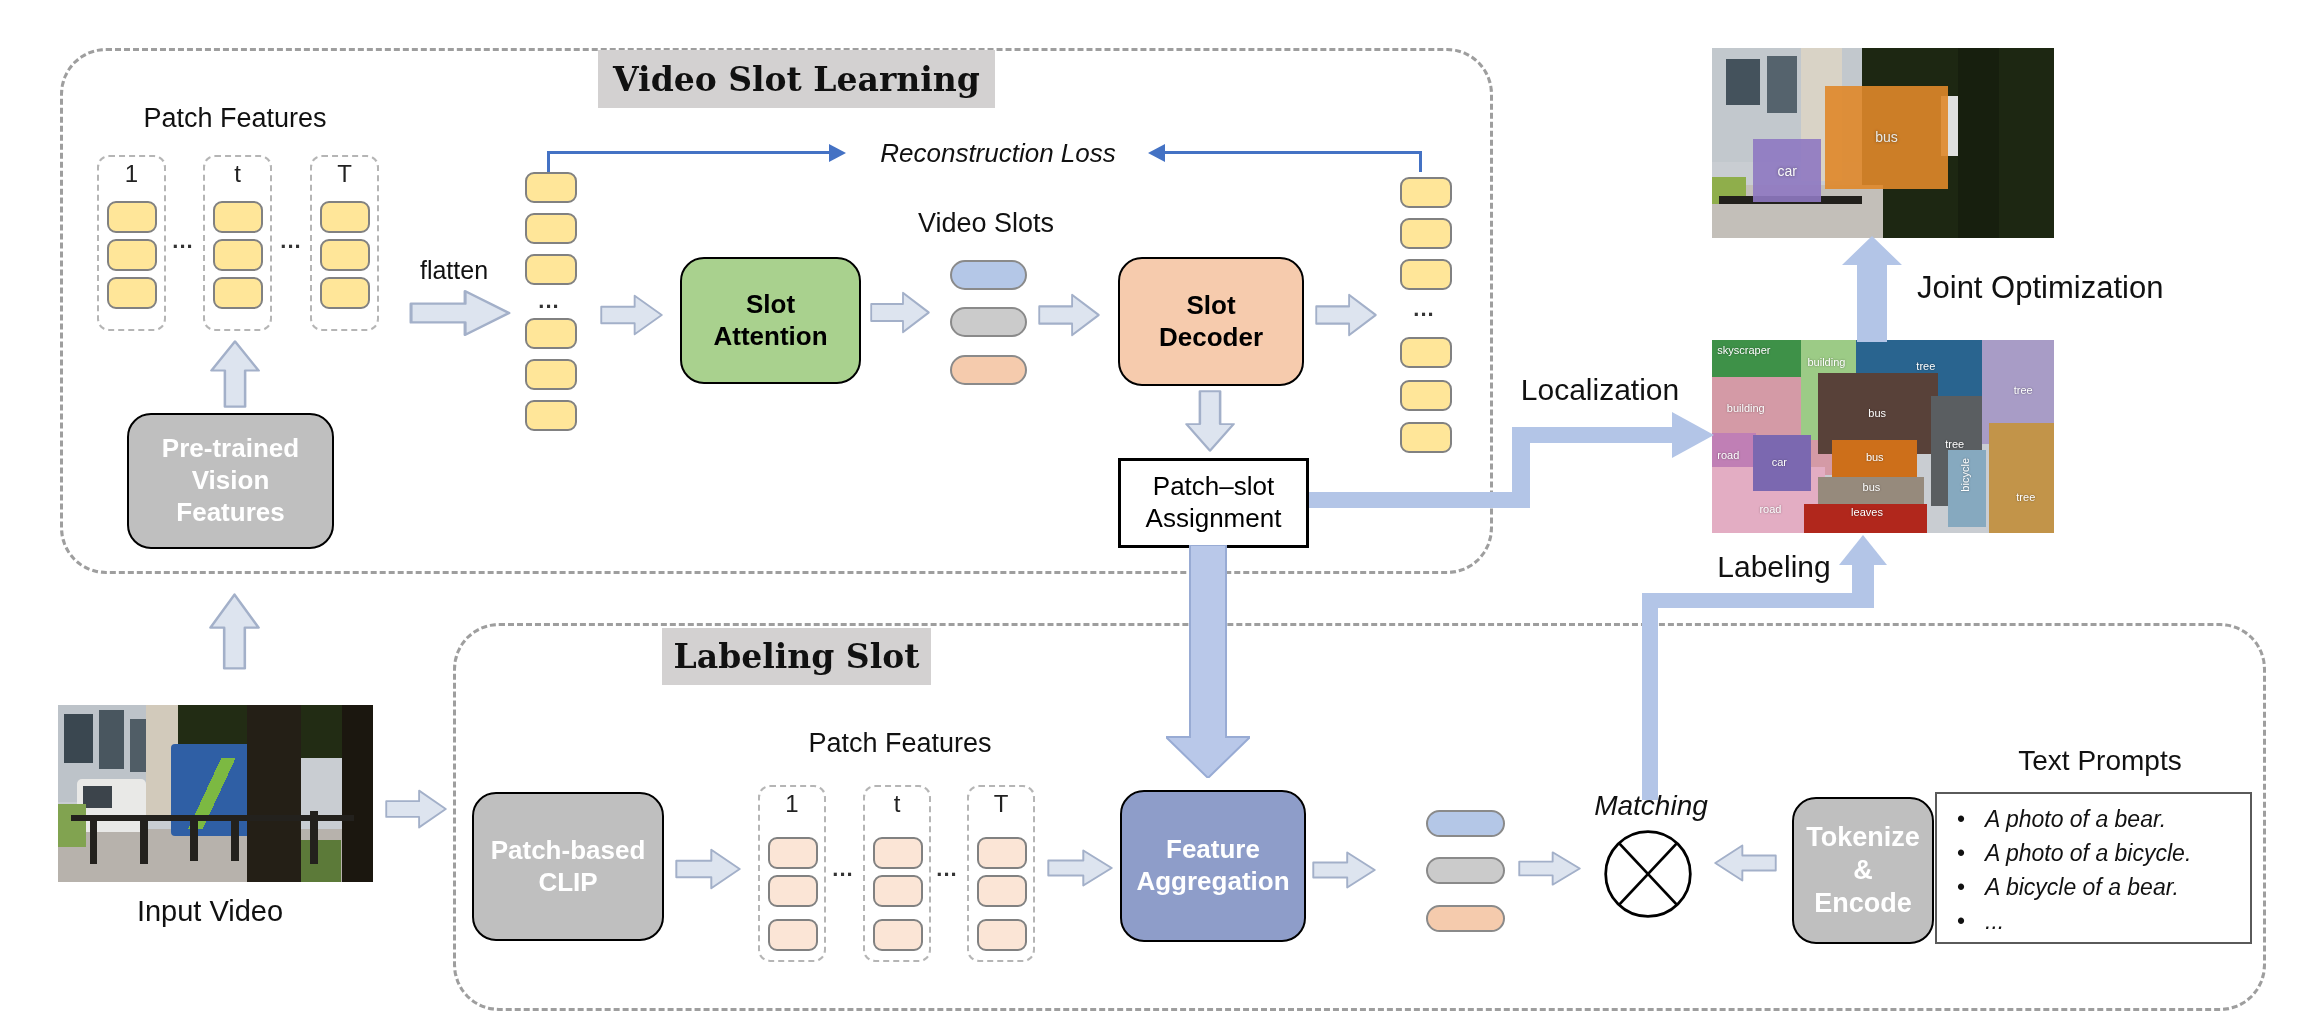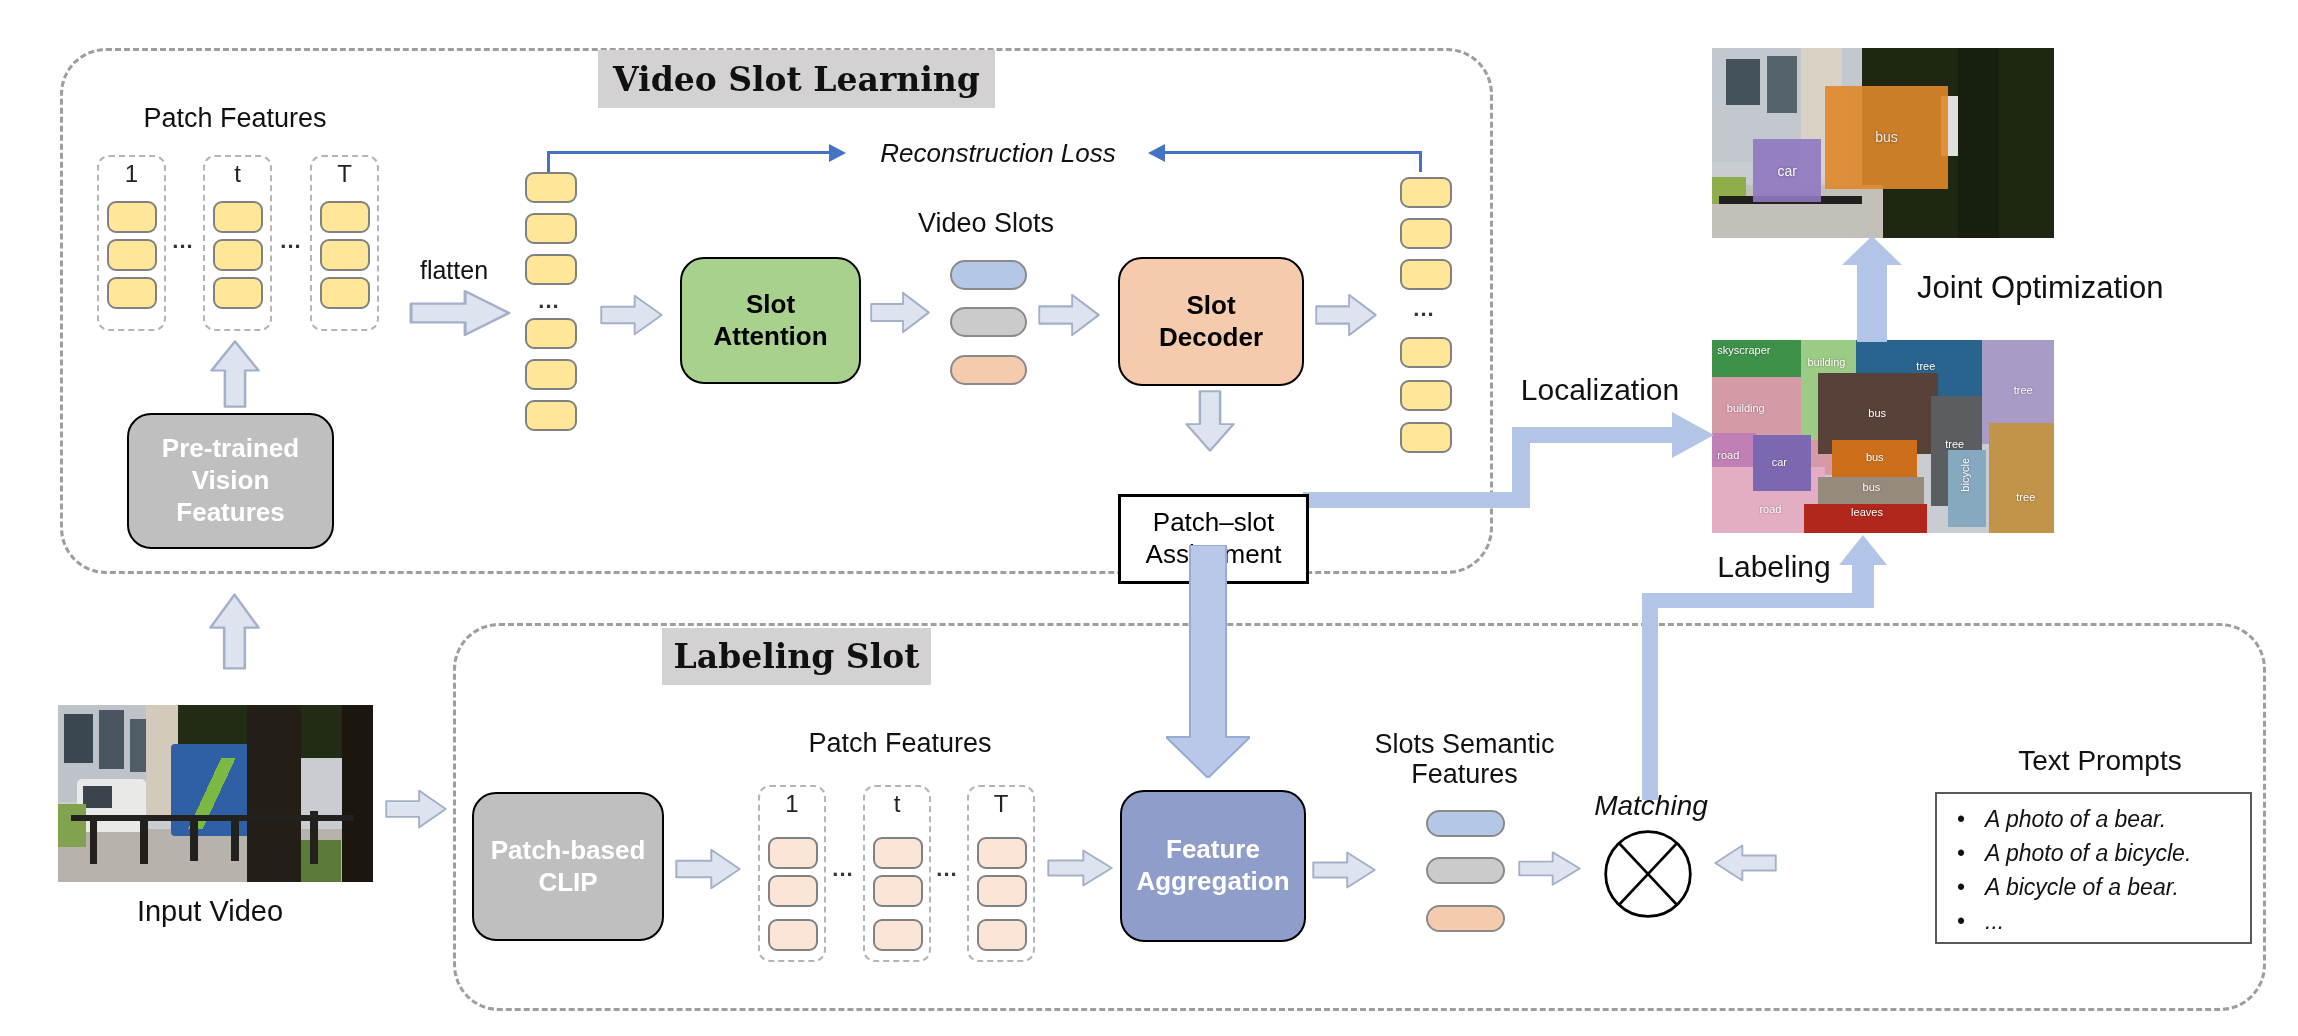--- a/index.html
+++ b/index.html
@@ -176,21 +176,21 @@
   <div class="tri" style="left:1148px;top:144px;border-right:17px solid #4472c4;border-top:9px solid transparent;border-bottom:9px solid transparent;"></div>
   <div class="lossline" style="left: 1165px; top: 151px; width: 257px; height: 3px; background-color: rgb(68, 114, 196);"></div>
   <div class="lossline" style="left: 1419px; top: 153px; width: 3px; height: 19px; background-color: rgb(68, 114, 196);"></div>
 
   <div class="oarrow" style="left:1183px;top:390px;width:54px;height:62px;">
     <svg viewBox="0 0 64 100" preserveAspectRatio="none">
         <path d="M20 2 V55 H4 L32 98 L60 55 H44 V2 Z" fill="#dde4ef" stroke="#a3b0c9" stroke-width="3" stroke-linejoin="round"></path>
       </svg>
   </div>
 
-  <div class="pbox" style="left:1118px;top:458px;width:185px;height:84px;border-radius:0;border-width:3px;background:#fff;font-weight:500;font-size:26px;margin-top:36px;">
+  <div class="pbox" style="left:1118px;top:458px;width:185px;height:84px;border-radius:0;border-width:3px;background:#fff;font-weight:500;font-size:26px;">
     <span>Patch–slot</span>
     <span>Assignment</span>
   </div>
 
   <div class="oarrow" style="left:1166px;top:545px;width:84px;height:233px;z-index:6;">
     <svg viewBox="0 0 84 233" preserveAspectRatio="none">
         <path d="M24 0 V192 H0 L42 233 L84 192 H60 V0 Z" fill="#b9c8e9" stroke="#98abd4" stroke-width="2"></path>
       </svg>
   </div>
 
@@ -355,24 +355,20 @@
     <span>Feature</span>
     <span>Aggregation</span>
   </div>
 
   <div class="oarrow" style="left:1312px;top:850px;width:64px;height:40px;">
     <svg viewBox="0 0 100 64" preserveAspectRatio="none">
         <path d="M2 20 H55 V4 L98 32 L55 60 V44 H2 Z" fill="#dde4ef" stroke="#a3b0c9" stroke-width="3" stroke-linejoin="round"></path>
       </svg>
   </div>
 
-  <div class="lbl b c" style="left:1362px;top:730px;width:205px;font-size:27px;line-height:1.1;">
-    <span style="display:block">Slots Semantic</span>
-    <span style="display:block">Features</span>
-  </div>
   <span class="capsule" style="left: 1426px; top: 810px; width: 75px; height: 23px; background-color: rgb(180, 199, 231);"></span>
   <span class="capsule" style="left: 1426px; top: 857px; width: 75px; height: 23px; background-color: rgb(203, 203, 203);"></span>
   <span class="capsule" style="left: 1426px; top: 905px; width: 75px; height: 23px; background-color: rgb(245, 203, 173);"></span>
 
   <div class="oarrow" style="left:1518px;top:850px;width:63px;height:37px;">
     <svg viewBox="0 0 100 64" preserveAspectRatio="none">
         <path d="M2 20 H55 V4 L98 32 L55 60 V44 H2 Z" fill="#dde4ef" stroke="#a3b0c9" stroke-width="3" stroke-linejoin="round"></path>
       </svg>
   </div>
 
@@ -384,20 +380,25 @@
         <line x1="81" y1="17" x2="19" y2="83" stroke="#000" stroke-width="3"></line>
       </svg>
   </div>
 
   <div class="oarrow" style="left:1714px;top:843px;width:63px;height:40px;">
     <svg viewBox="0 0 100 64" preserveAspectRatio="none">
         <path d="M98 20 H45 V4 L2 32 L45 60 V44 H98 Z" fill="#dde4ef" stroke="#a3b0c9" stroke-width="3" stroke-linejoin="round"></path>
       </svg>
   </div>
 
+  <div class="pbox white-text" style="left: 1792px; top: 797px; width: 138px; height: 143px; font-size: 27px; background-color: rgb(191, 191, 191);">
+    <span>Tokenize</span>
+    <span>&amp;</span>
+    <span>Encode</span>
+  </div>
 
   <div class="lbl b c" style="left:2000px;top:745px;width:200px;font-size:28px;">Text Prompts</div>
   <div class="prompts-box" style="left:1935px;top:792px;width:313px;height:148px;">
     <ul>
       <li>A photo of a bear.</li>
       <li>A photo of a bicycle.</li>
       <li>A bicycle of a bear.</li>
       <li>...</li>
     </ul>
   </div>

